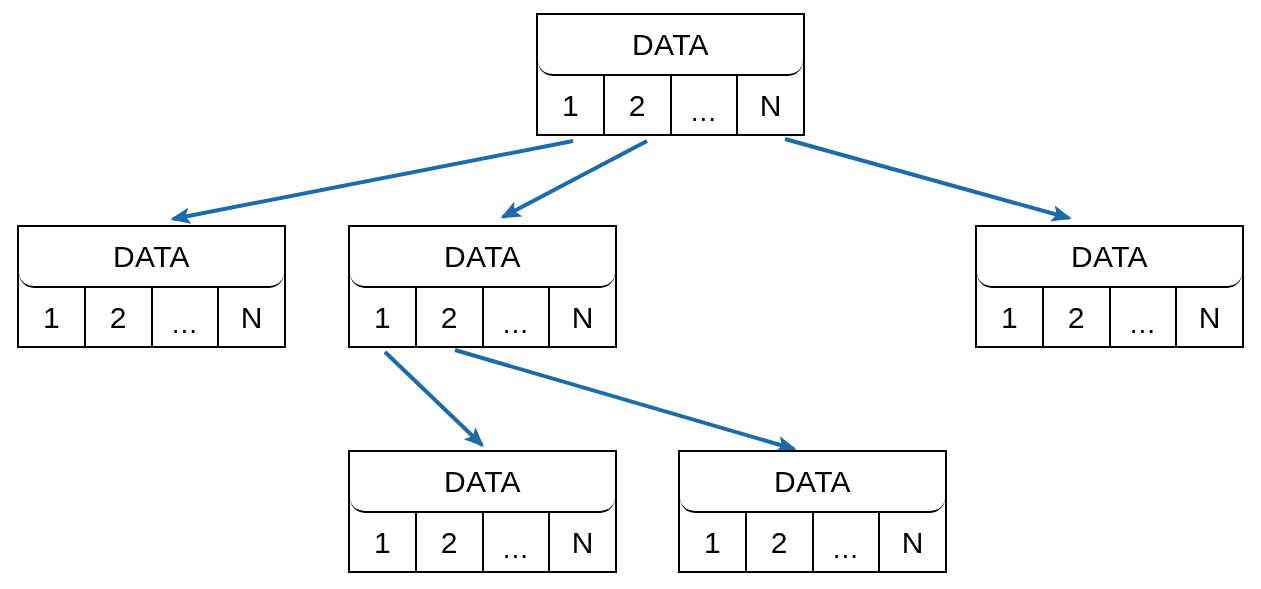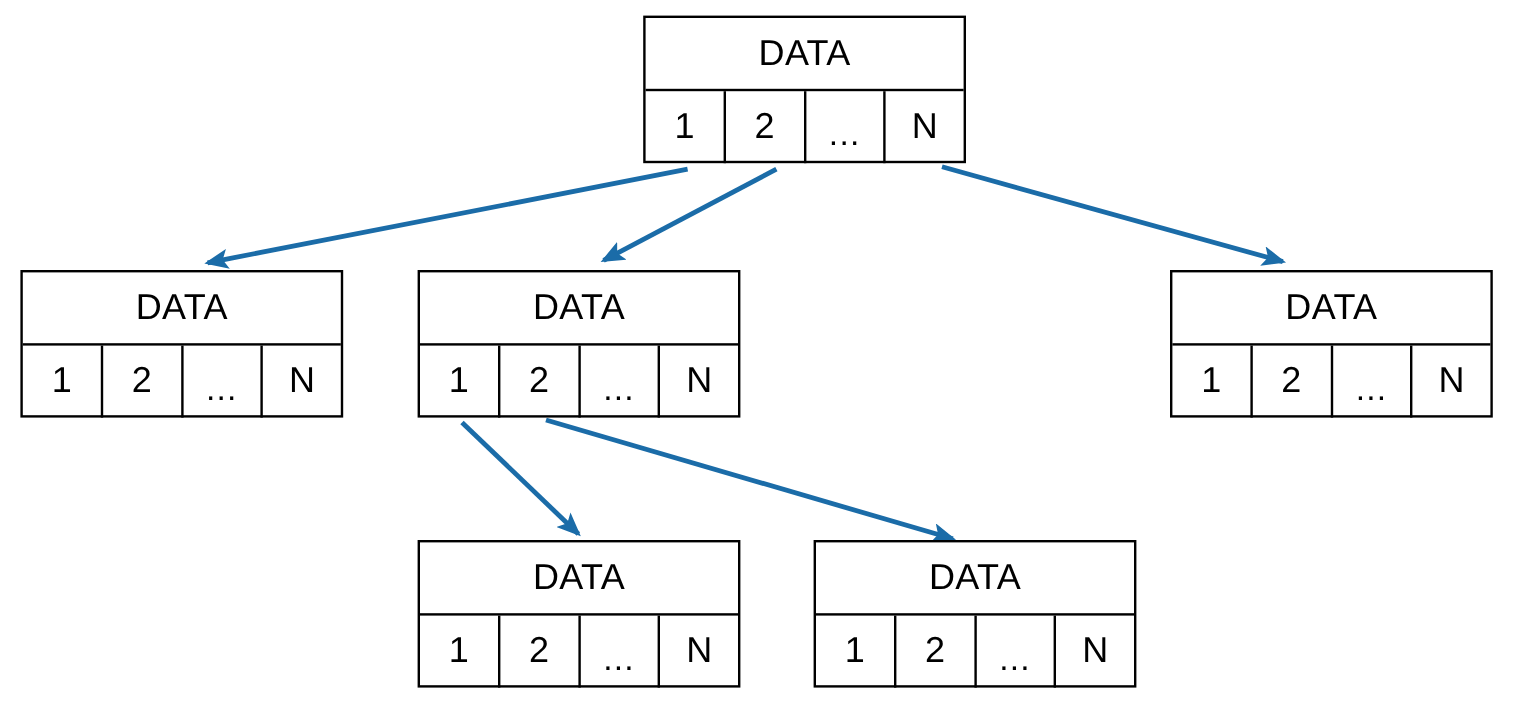--- a/index.html
+++ b/index.html
@@ -36,20 +36,21 @@
     box-sizing: border-box;
     height: 61px;
     display: flex;
     align-items: center;
     justify-content: center;
     border-bottom: 2px solid #000000;
     font-size: 30px;
     color: #000000;
     letter-spacing: 0.3px;
     line-height: 1;
+    border-radius: 15px;
   }
   .node-cells {
     box-sizing: border-box;
     height: 60px;
     display: flex;
     align-items: stretch;
   }
   .cell {
     box-sizing: border-box;
     flex: 1 1 0;

